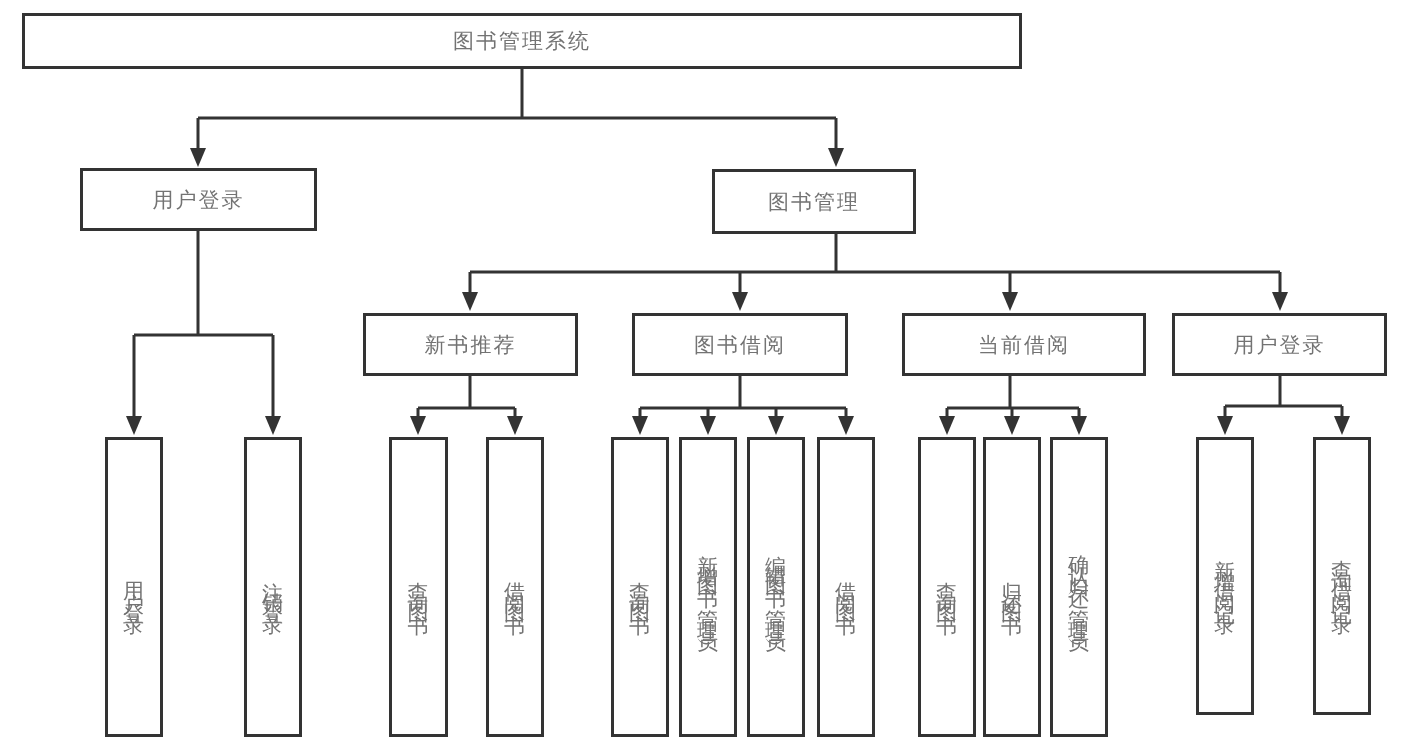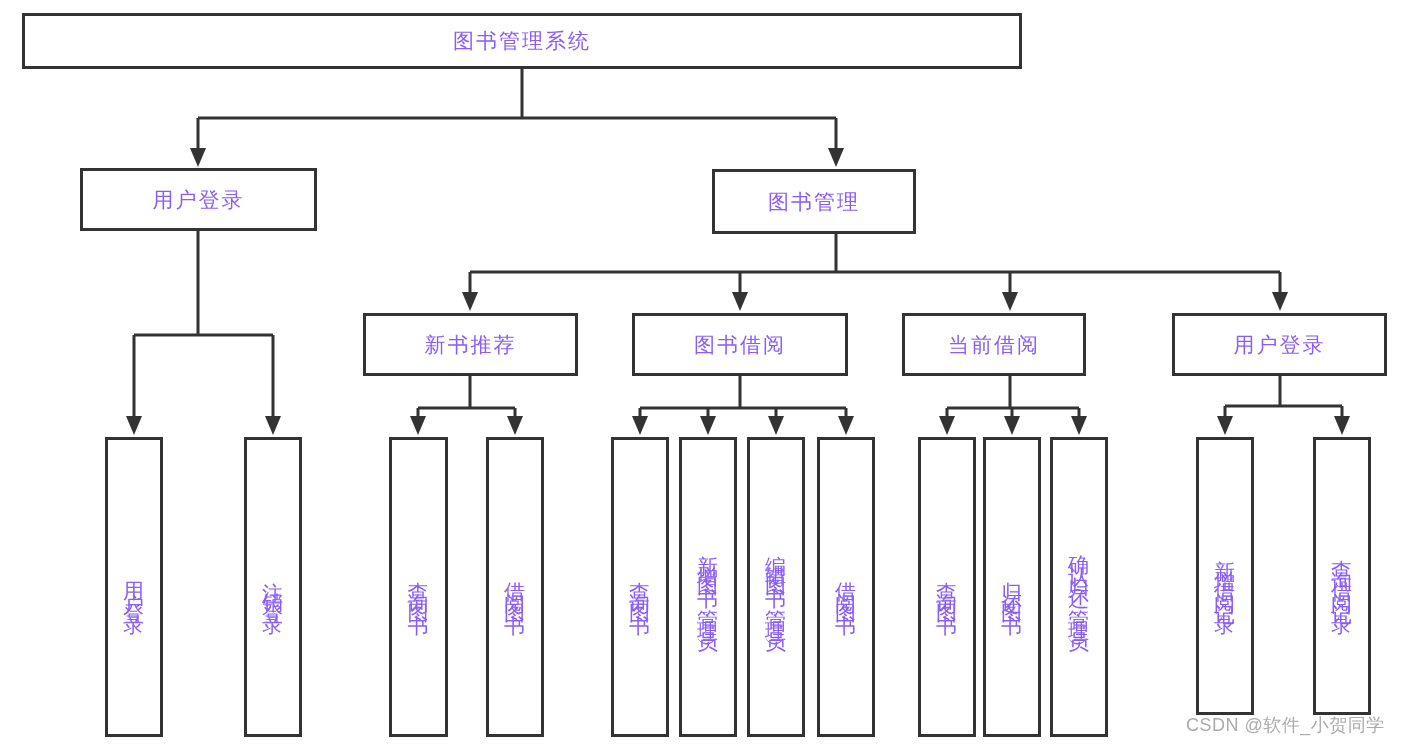--- a/index.html
+++ b/index.html
@@ -5,21 +5,21 @@
   html,body{margin:0;padding:0;background:#ffffff;}
   .canvas{
     position:relative;width:1405px;height:747px;background:#ffffff;
     font-family:"Liberation Sans","DejaVu Sans",sans-serif;overflow:hidden;
   }
   .connectors{position:absolute;left:0;top:0;width:1405px;height:747px;}
   .connectors path{stroke:#333333;stroke-width:3;fill:none;}
   .connectors polygon{fill:#333333;stroke:none;}
   .box{
     position:absolute;box-sizing:border-box;border:3px solid #333333;background:#ffffff;
-    display:flex;align-items:center;justify-content:center;color:#8b5cf6;
+    display:flex;align-items:center;justify-content:center;color:#737373;
   }
   .h-box span{font-size:21px;letter-spacing:2px;white-space:nowrap;}
   .v-box span{
     writing-mode:vertical-rl;text-orientation:mixed;
     font-size:21px;letter-spacing:11px;line-height:1;white-space:nowrap;
   }
   .watermark{
     position:absolute;left:1186px;top:713px;z-index:5;
     font-size:18px;color:#ababab;letter-spacing:0.5px;white-space:nowrap;
   }
@@ -75,21 +75,21 @@
   <div class="box h-box" style="left:712px;top:169px;width:204px;height:65px">
     <span>图书管理</span>
   </div>
 
   <div class="box h-box" style="left:632px;top:313px;width:216px;height:63px">
     <span>图书借阅</span>
   </div>
   <div class="box h-box" style="left:363px;top:313px;width:215px;height:63px">
     <span>新书推荐</span>
   </div>
-  <div class="box h-box" style="left:902px;top:313px;width:184px;height:63px">
+  <div class="box h-box" style="left:902px;top:313px;width:244px;height:63px">
     <span>当前借阅</span>
   </div>
   <div class="box h-box" style="left:1172px;top:313px;width:215px;height:63px">
     <span>用户登录</span>
   </div>
 
   <div class="box v-box" style="left:105px;top:437px;width:58px;height:300px">
     <span>用户登录</span>
   </div>
   <div class="box v-box" style="left:244px;top:437px;width:58px;height:300px">
@@ -126,15 +126,14 @@
     <span>确认归还（管理员）</span>
   </div>
 
   <div class="box v-box" style="left:1196px;top:437px;width:58px;height:278px">
     <span>新增借阅记录</span>
   </div>
   <div class="box v-box" style="left:1313px;top:437px;width:58px;height:278px">
     <span>查询借阅记录</span>
   </div>
 
-  <div class="watermark">CSDN @软件_小贺同学</div>
 
 </div>
 
 </body></html>

